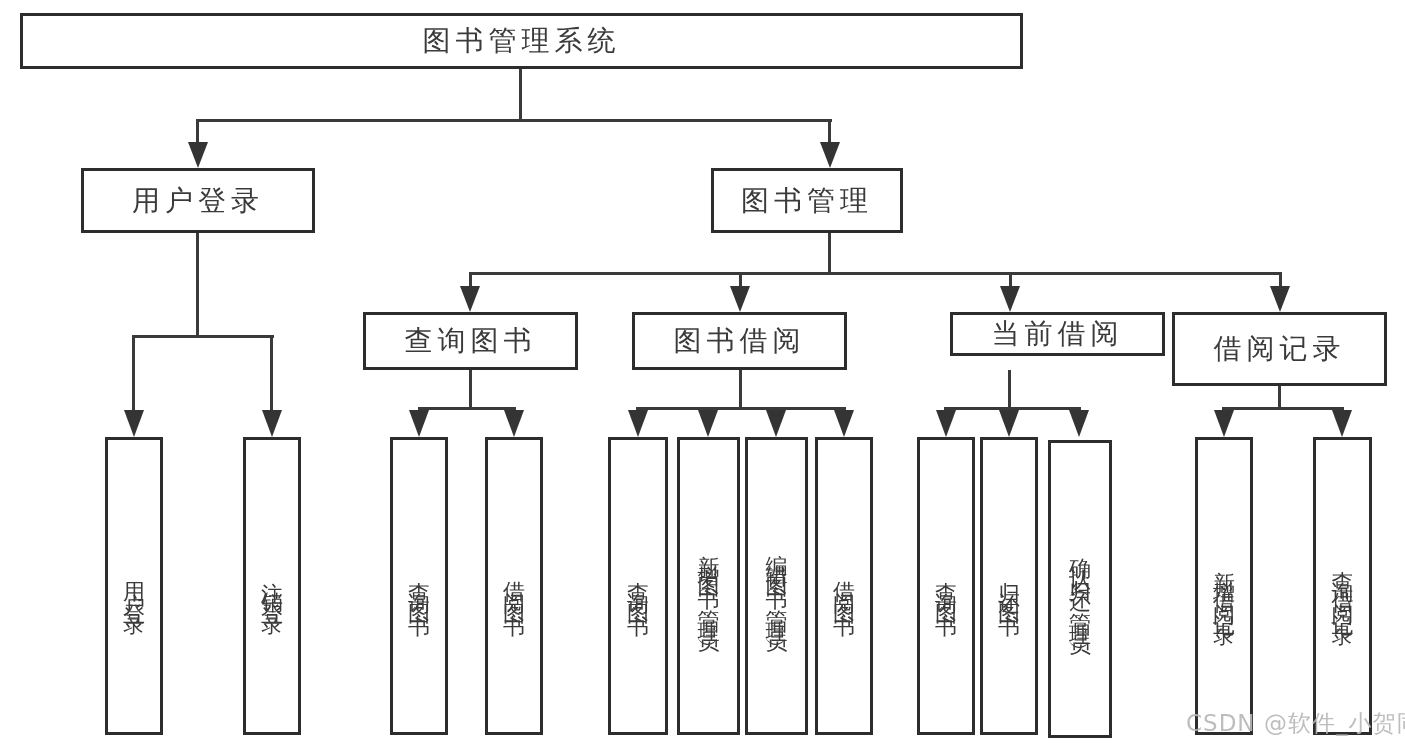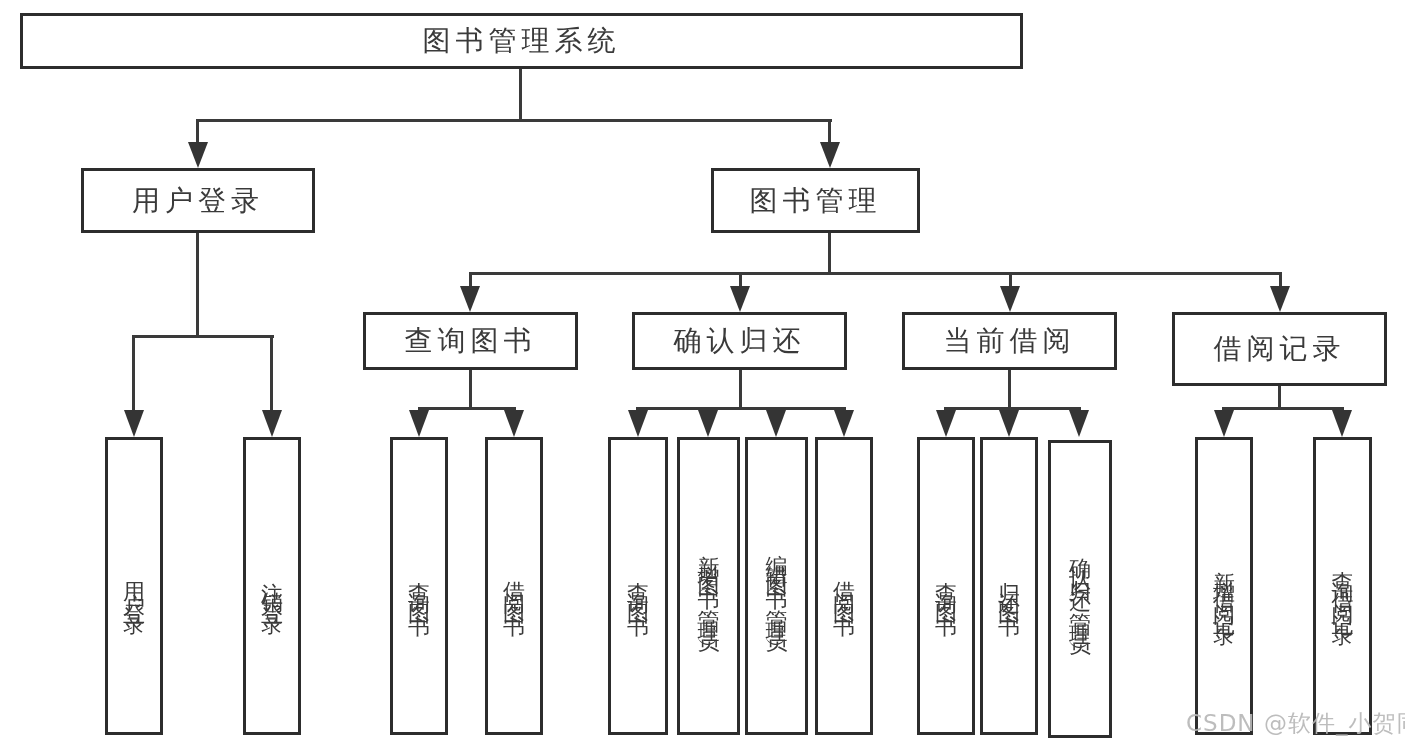--- a/index.html
+++ b/index.html
@@ -91,31 +91,31 @@
   <div class="arr" style="left:1214px;top:410px"></div>
   <div class="arr" style="left:1332px;top:410px"></div>
 
   <div class="hbox" style="left:20px;top:13px;width:1003px;height:56px">
     <span>图书管理系统</span>
   </div>
 
   <div class="hbox" style="left:81px;top:168px;width:234px;height:65px">
     <span>用户登录</span>
   </div>
-  <div class="hbox" style="left:711px;top:168px;width:209px;height:65px">
+  <div class="hbox" style="left:711px;top:168px;width:192px;height:65px">
     <span>图书管理</span>
   </div>
 
   <div class="hbox" style="left:363px;top:312px;width:215px;height:58px">
     <span>查询图书</span>
   </div>
   <div class="hbox" style="left:632px;top:312px;width:215px;height:58px">
-    <span>确认归还</span>
+    <span>图书借阅</span>
   </div>
-  <div class="hbox" style="left:902px;top:312px;width:215px;height:58px">
+  <div class="hbox" style="left:950px;top:312px;width:215px;height:44px">
     <span>当前借阅</span>
   </div>
   <div class="hbox" style="left:1172px;top:312px;width:215px;height:74px">
     <span>借阅记录</span>
   </div>
 
   <div class="vbox" style="left:105px;width:58px">
     <span>用户登录</span>
   </div>
   <div class="vbox" style="left:243px;width:58px">

